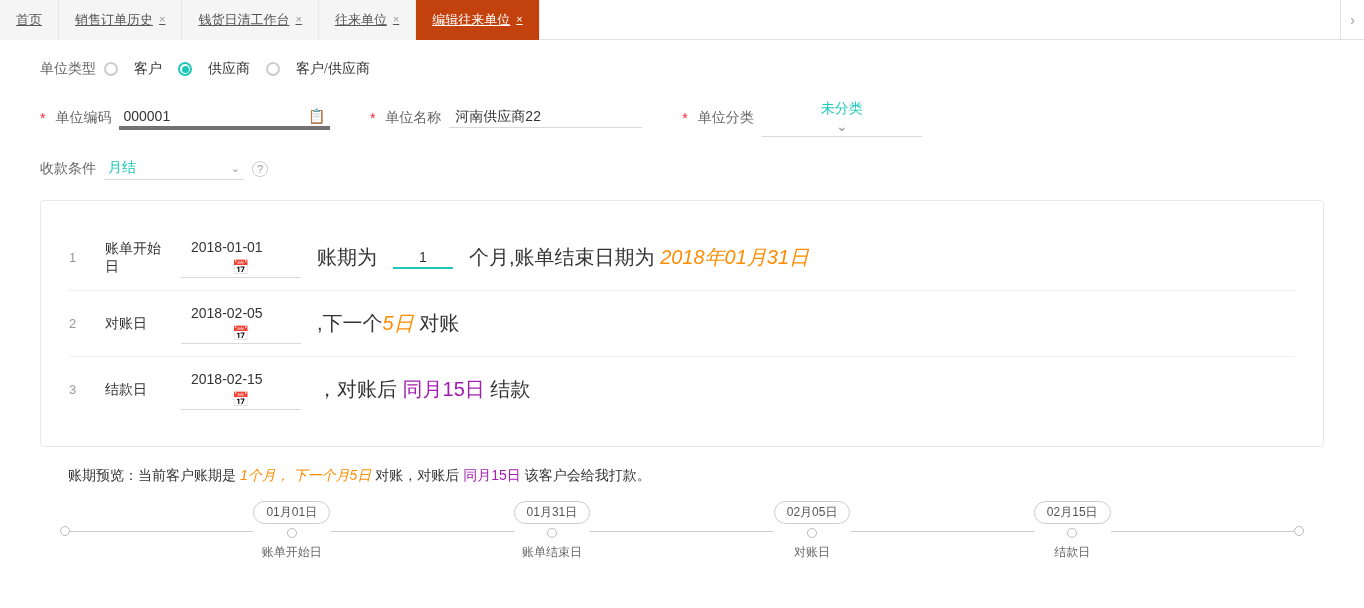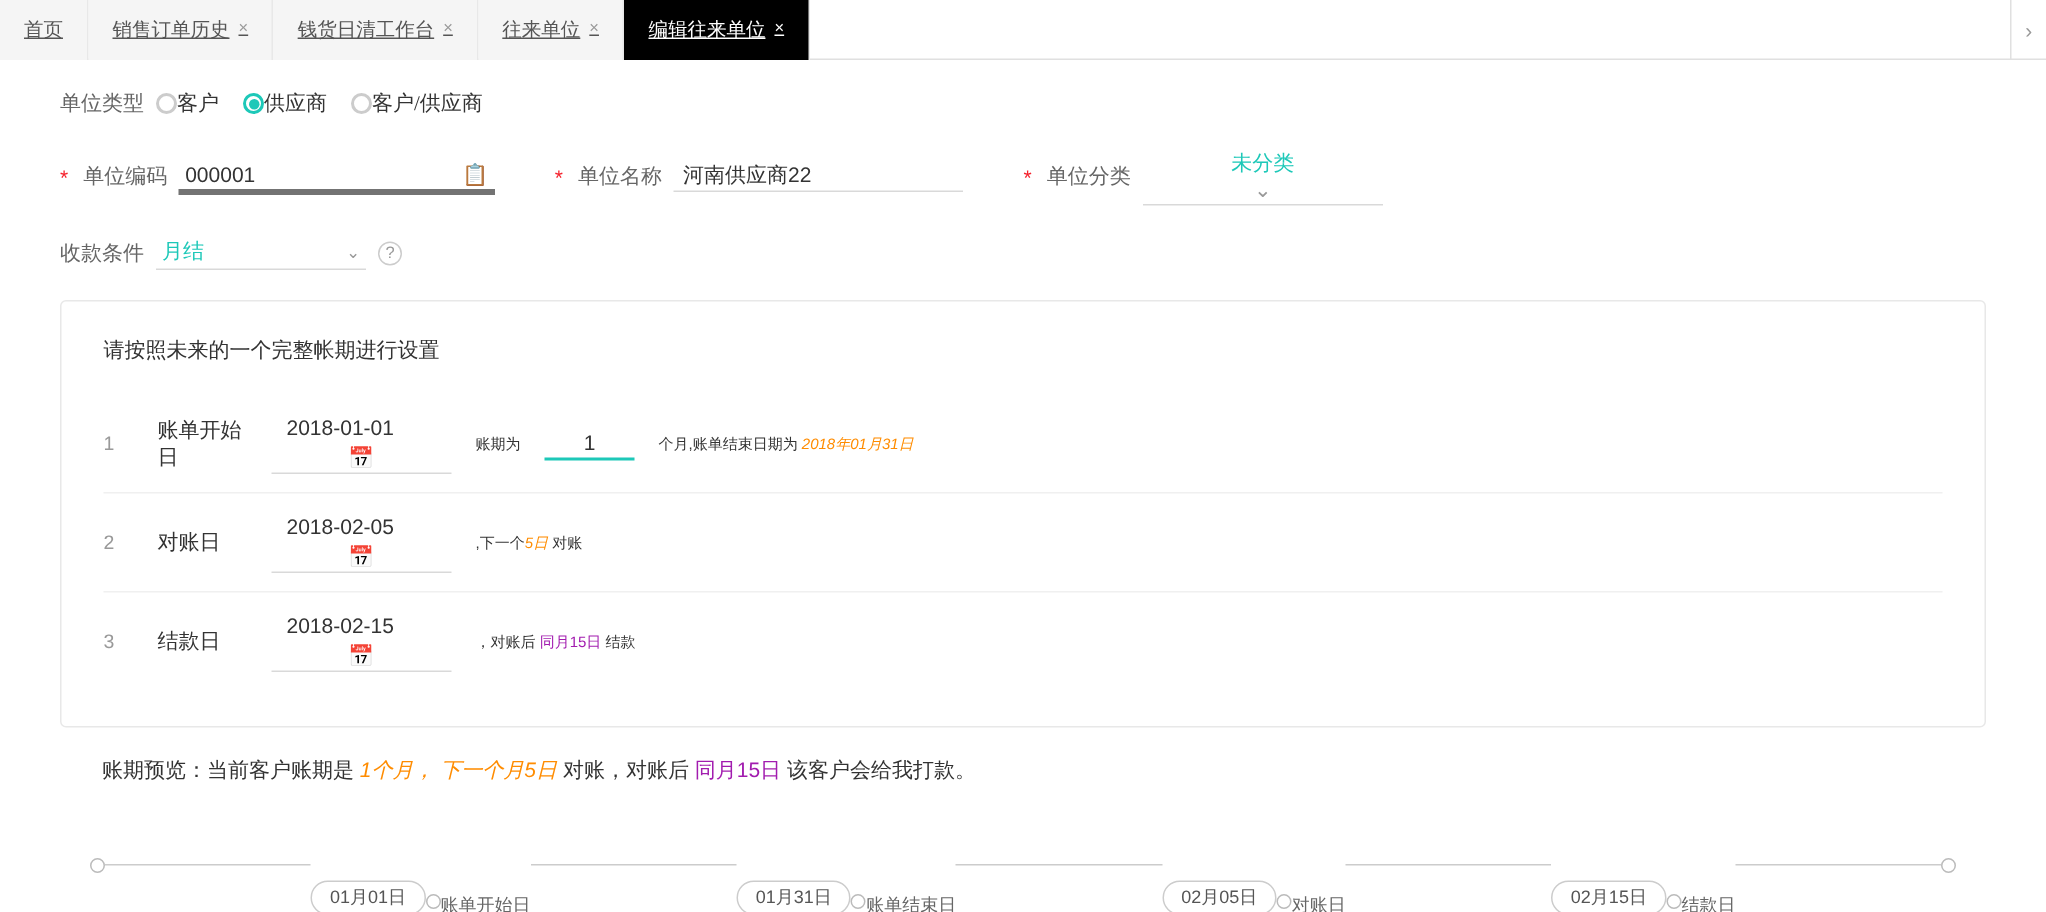--- a/index.html
+++ b/index.html
@@ -22,21 +22,21 @@
       cursor: pointer;
       font-size: 13px;
       color: #555;
       border-right: 1px solid #e8e8e8;
       white-space: nowrap;
       background: #f5f5f5;
       gap: 6px;
       text-decoration: underline;
     }
     .tab-item.active {
-      background: #000000;
+      background: #c2410c;
       color: #fff;
     }
     .tab-item .close-btn {
       font-size: 11px;
       color: #999;
       cursor: pointer;
       line-height: 1;
     }
     .tab-item.active .close-btn { color: #fff; }
     .tab-arrow {
@@ -109,21 +109,21 @@
 
     
     .radio-group {
       display: flex;
       align-items: center;
       gap: 16px;
     }
     .radio-item {
       display: flex;
       align-items: center;
-      gap: 0;
+      gap: 16px;
       cursor: pointer;
       font-family: Liberation Serif, serif;
     }
     .radio-circle {
       width: 14px;
       height: 14px;
       border-radius: 50%;
       border: 2px solid #ccc;
       display: flex;
       align-items: center;
@@ -221,21 +221,21 @@
     }
     .date-input-wrap input {
       border: none;
       outline: none;
       font-size: 14px;
       color: #333;
       width: 100px;
     }
     .cal-icon { color: #1dc8b8; font-size: 14px; cursor: pointer; }
 
-    .period-desc { color: #333; font-size: 10px; }
+    .period-desc { color: #333; font-size: 20px; }
     .highlight-orange { color: #ff8c00; font-weight: 500; font-style: italic; }
     .highlight-teal { color: #a21caf; font-weight: 400; }
 
     .period-input {
       border: none;
       border-bottom: 2px solid #1dc8b8;
       outline: none;
       font-size: 14px;
       color: #333;
       width: 60px;
@@ -259,25 +259,24 @@
       margin-bottom: 0;
     }
     .tl-line {
       flex: 1;
       height: 1px;
       background: #ccc;
       position: relative;
     }
     .tl-point {
       display: flex;
-      flex-direction: row;
+      flex-direction: column;
       align-items: center;
       position: relative;
       z-index: 2;
-      margin-top: 48px;
     }
     .tl-point .dot {
       width: 10px;
       height: 10px;
       border-radius: 50%;
       border: 1.5px solid #bbb;
       background: #fff;
     }
     .tl-point .badge {
       border: 1px solid #ccc;
@@ -380,21 +379,20 @@
       <span class="form-label">收款条件</span>
       <div class="select-field" style="min-width:140px;">
         <span class="select-value">月结</span>
         <span class="select-arrow">⌄</span>
       </div>
       <div class="help-icon">?</div>
     </div>
   </div>
 
   <div class="card-box">
-    <div class="card-title">请按照未来的一个完整帐期进行设置</div>
 
     <div class="period-row">
       <span class="row-num">1</span>
       <span class="row-label">账单开始日</span>
       <div class="date-input-wrap">
         <input type="text" value="2018-01-01" style="">
         <span class="cal-icon">📅</span>
       </div>
       <span class="period-desc">
         <span>账期为</span>

